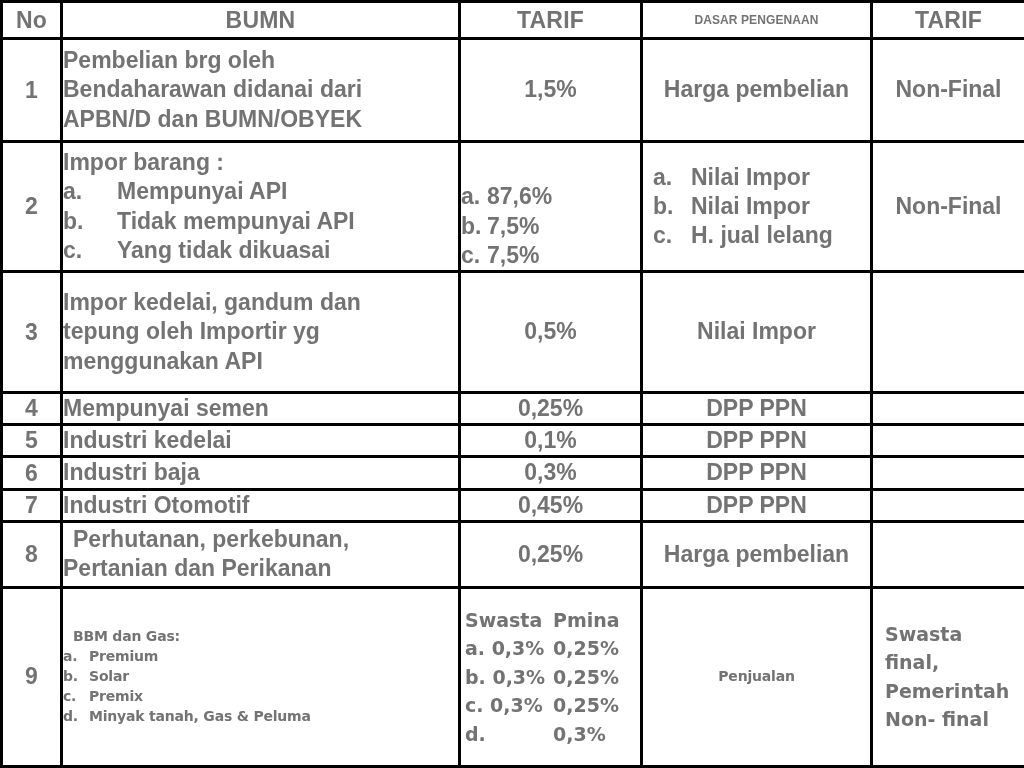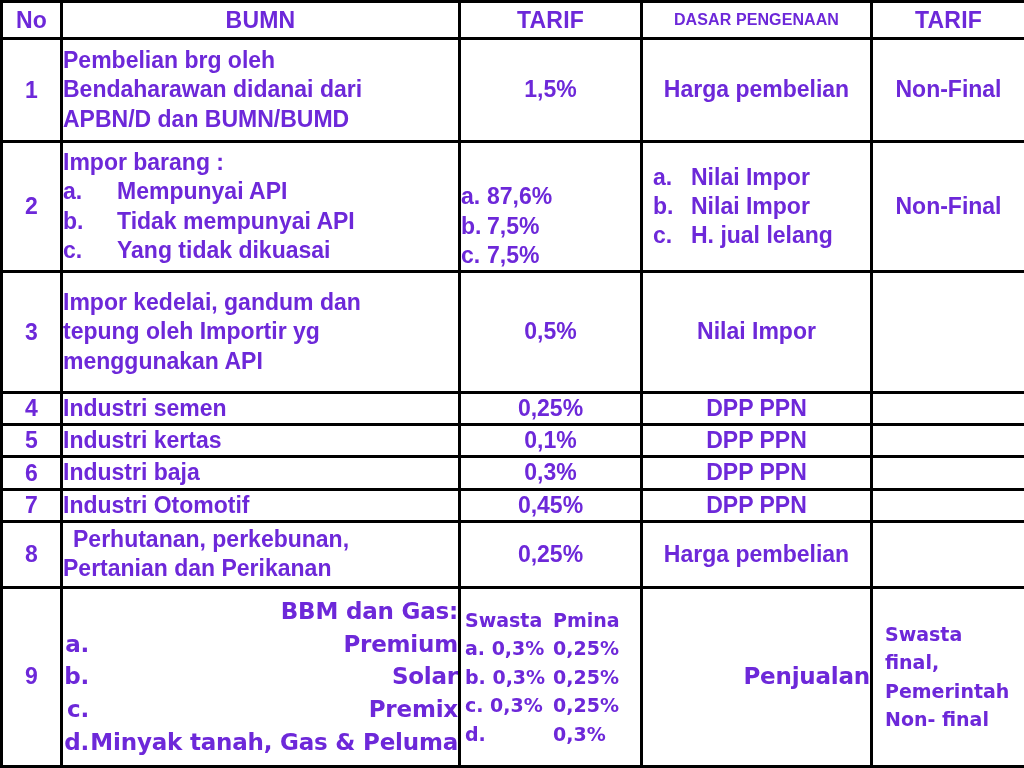--- a/index.html
+++ b/index.html
@@ -22,41 +22,41 @@
     table-layout: fixed;
   }
 
   .tax-table td,
   .tax-table th {
     border: 3px solid #000000;
     padding: 0;
     vertical-align: middle;
     background: #ffffff;
     font-weight: bold;
-    color: #6d28d9;
+    color: #737373;
   }
 
   
   col.c-no     { width: 60px;  }
   col.c-obyek  { width: 398px; }
   col.c-tarif1 { width: 182px; }
   col.c-dasar  { width: 230px; }
   col.c-tarif2 { width: 154px; }
 
   
   .hdr-cell {
     height: 34px;
     text-align: center;
     font-size: 23px;
     line-height: 1.05;
     letter-spacing: .2px;
     padding: 2px 2px;
   }
   .hdr-cell.small {
-    font-size: 16px;
+    font-size: 12px;
     letter-spacing: .1px;
   }
 
   
   .cell {
     font-size: 23px;
     line-height: 1.27;
     padding: 4px 6px;
   }
   .num {
@@ -94,24 +94,23 @@
   .mk-w-mid  { width: 38px; }
   .mk-w-narrow { width: 26px; }
 
   .line { display: block; white-space: nowrap; }
 
   .pad-l { padding-left: 10px; }
 
   
   .r9 {
     font-family: "DejaVu Sans", sans-serif;
-    font-size: 23px;
+    font-size: 14px;
     line-height: 1.42;
     letter-spacing: -0.2px;
-    text-align: right;
   }
   .r9-sm {
     font-family: "DejaVu Sans", sans-serif;
     font-size: 19px;
     line-height: 1.5;
   }
 
   
   .rate-grid {
     display: grid;
@@ -150,21 +149,21 @@
     <td class="hdr-cell">TARIF</td>
     <td class="hdr-cell small">DASAR PENGENAAN</td>
     <td class="hdr-cell">TARIF</td>
   </tr>
 
   <tr>
     <td class="num" style="height:100px">1</td>
     <td class="cell left cond">
       <span class="line">Pembelian brg oleh</span>
       <span class="line">Bendaharawan didanai dari</span>
-      <span class="line">APBN/D dan BUMN/BUMD</span>
+      <span class="line">APBN/D dan BUMN/OBYEK</span>
     </td>
     <td class="cell ctr">1,5%</td>
     <td class="cell ctr">Harga pembelian</td>
     <td class="cell ctr">Non-Final</td>
   </tr>
 
   <tr>
     <td class="num" style="height:127px">2</td>
     <td class="cell left cond tall-vtop">
       <span class="line">Impor barang :</span>
@@ -225,29 +224,29 @@
       <span class="line">tepung oleh Importir yg</span>
       <span class="line">menggunakan API</span>
     </td>
     <td class="cell ctr">0,5%</td>
     <td class="cell ctr">Nilai Impor</td>
     <td class="cell ctr"></td>
   </tr>
 
   <tr>
     <td class="num" style="height:29px">4</td>
-    <td class="cell left cond pad-l">Industri semen</td>
+    <td class="cell left cond pad-l">Mempunyai semen</td>
     <td class="cell ctr">0,25%</td>
     <td class="cell ctr">DPP PPN</td>
     <td class="cell ctr"></td>
   </tr>
 
   <tr>
     <td class="num" style="height:29px">5</td>
-    <td class="cell left cond pad-l">Industri kertas</td>
+    <td class="cell left cond pad-l">Industri kedelai</td>
     <td class="cell ctr">0,1%</td>
     <td class="cell ctr">DPP PPN</td>
     <td class="cell ctr"></td>
   </tr>
 
   <tr>
     <td class="num" style="height:29px">6</td>
     <td class="cell left cond pad-l">Industri baja</td>
     <td class="cell ctr">0,3%</td>
     <td class="cell ctr">DPP PPN</td>

